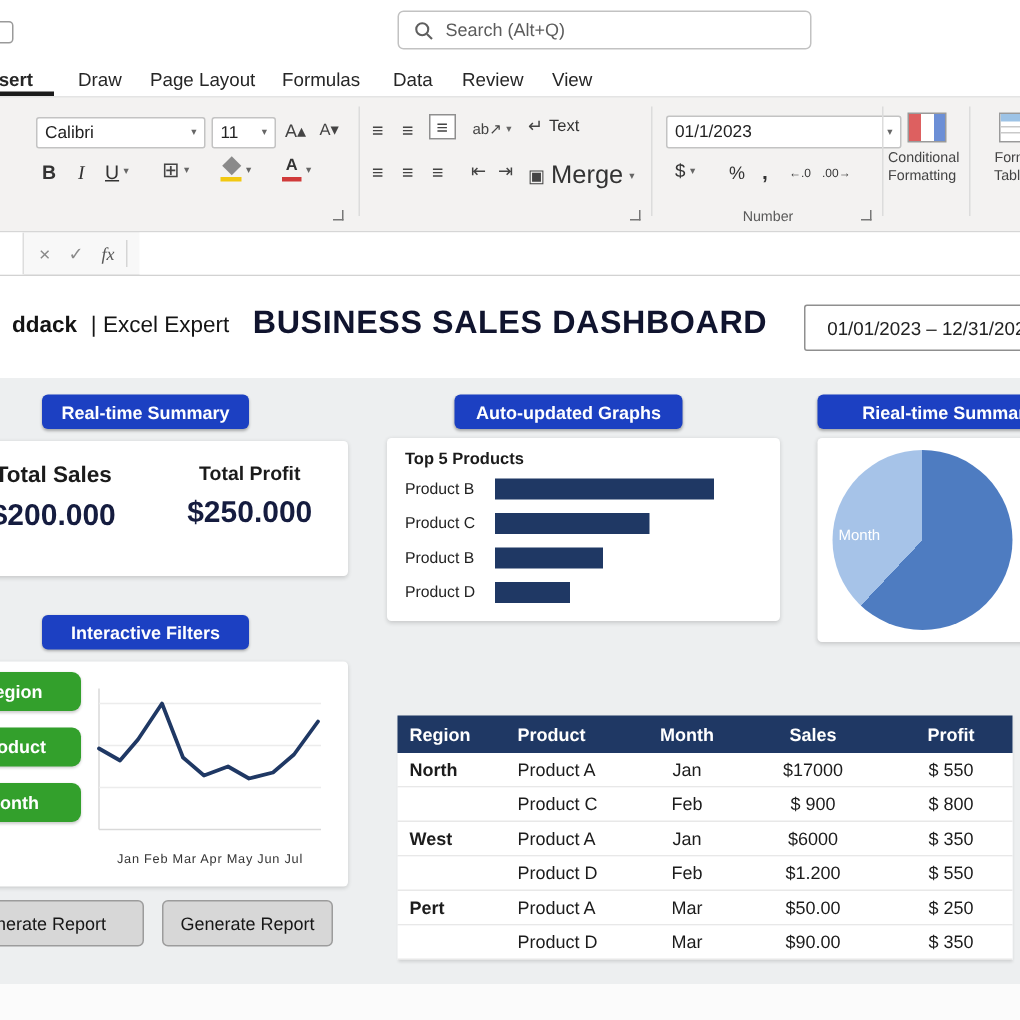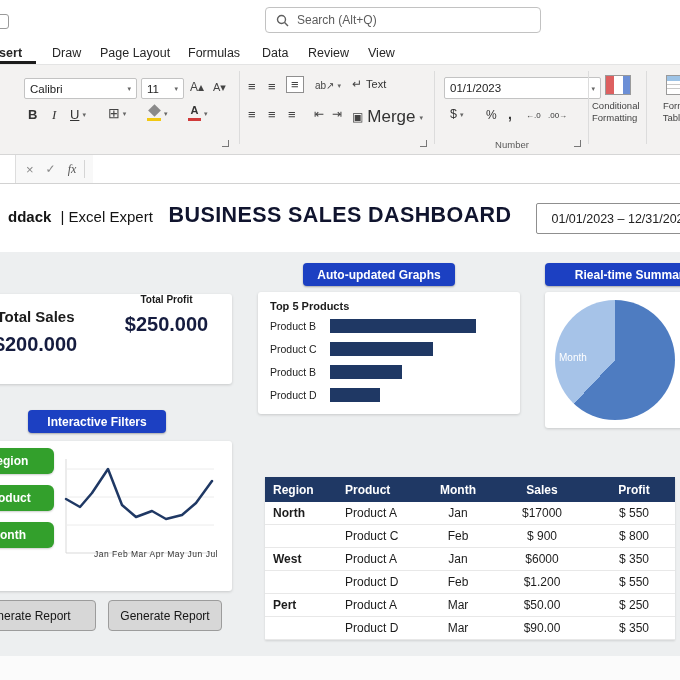--- a/index.html
+++ b/index.html
@@ -177,47 +177,48 @@
       <span style="font-weight:bold">ddack</span>
       <span style="margin-left:5px">| Excel Expert</span>
     </div>
     <div class="abs" style="left:160px;top:19px;width:360px;text-align:center;font-size:21.5px;font-weight:800;letter-spacing:.4px;color:#10142e;white-space:nowrap">BUSINESS SALES DASHBOARD</div>
     <div class="abs flexc" style="left:536px;top:19px;width:170px;height:31px;border:1.5px solid #8f8f8f;border-radius:2px;justify-content:center;font-size:12.5px;color:#222;white-space:nowrap">01/01/2023  –  12/31/2023</div>
   </div>
 
   <div class="abs" style="left:0;top:252px;width:680px;height:428px;background:#edeff0"></div>
   <div class="abs" style="left:0;top:656px;width:680px;height:24px;background:#fbfbfb"></div>
 
+  <div class="badge" style="left:28px;top:263px;width:138px;height:23px">Real-time Summary</div>
 
   <div class="card" style="left:-30px;top:294px;width:262px;height:90px">
     <div class="abs" style="left:0;top:0;width:131px;height:100%;text-align:center">
       <div style="margin-top:14px;font-size:15px;font-weight:bold;color:#1b1b1b;white-space:nowrap">Total Sales</div>
       <div style="margin-top:8px;font-size:20px;font-weight:800;color:#151c3f;white-space:nowrap">$200.000</div>
     </div>
     <div class="abs" style="left:131px;top:0;width:131px;height:100%;text-align:center">
-      <div style="font-size:10px;font-weight:bold;color:#1b1b1b;white-space:nowrap">Total Profit</div>
+      <div style="margin-top:14px;font-size:13px;font-weight:bold;color:#1b1b1b;white-space:nowrap">Total Profit</div>
       <div style="margin-top:8px;font-size:20px;font-weight:800;color:#151c3f;white-space:nowrap">$250.000</div>
     </div>
   </div>
 
   <div class="badge" style="left:28px;top:410px;width:138px;height:23px">Interactive Filters</div>
 
   <div class="card" style="left:-30px;top:441px;width:262px;height:150px">
     <div class="gbtn" style="left:-8px;top:7px;width:92px;height:26px">Region</div>
     <div class="gbtn" style="left:-8px;top:44px;width:92px;height:26px">Product</div>
     <div class="gbtn" style="left:-8px;top:81px;width:92px;height:26px">Month</div>
     <svg class="abs" style="left:92px;top:8px" width="156" height="114" viewBox="0 0 156 114">
       <line x1="4" y1="10" x2="4" y2="104" stroke="#d9d9d9" stroke-width="1"></line>
       <line x1="4" y1="104" x2="152" y2="104" stroke="#d9d9d9" stroke-width="1"></line>
       <line x1="4" y1="76" x2="152" y2="76" stroke="#ececec"></line>
       <line x1="4" y1="48" x2="152" y2="48" stroke="#ececec"></line>
       <line x1="4" y1="20" x2="152" y2="20" stroke="#ececec"></line>
       <polyline fill="none" stroke="#1f3864" stroke-width="2.5" stroke-linejoin="round" stroke-linecap="round" points="4,50 18,58 30,44 46,20 60,56 74,68 90,62 104,70 120,66 134,54 150,32"></polyline>
     </svg>
-    <div class="abs" style="left:92px;top:108px;width:156px;text-align:right;font-size:8.5px;letter-spacing:.5px;color:#333;white-space:nowrap">Jan Feb Mar Apr May Jun Jul</div>
+    <div class="abs" style="left:92px;top:126px;width:156px;text-align:center;font-size:8.5px;letter-spacing:.5px;color:#333;white-space:nowrap">Jan Feb Mar Apr May Jun Jul</div>
   </div>
 
   <div class="graybtn" style="left:-44px;top:600px;width:140px;height:31px">Generate Report</div>
   <div class="graybtn" style="left:108px;top:600px;width:114px;height:31px">Generate Report</div>
 
   <div class="badge" style="left:303px;top:263px;width:152px;height:23px">Auto-updated Graphs</div>
 
   <div class="card" style="left:258px;top:292px;width:262px;height:122px">
     <div class="abs" style="left:12px;top:8px;font-size:11px;font-weight:bold;color:#1b1b1b">Top 5 Products</div>
     <div class="bar-row" style="top:26px">

